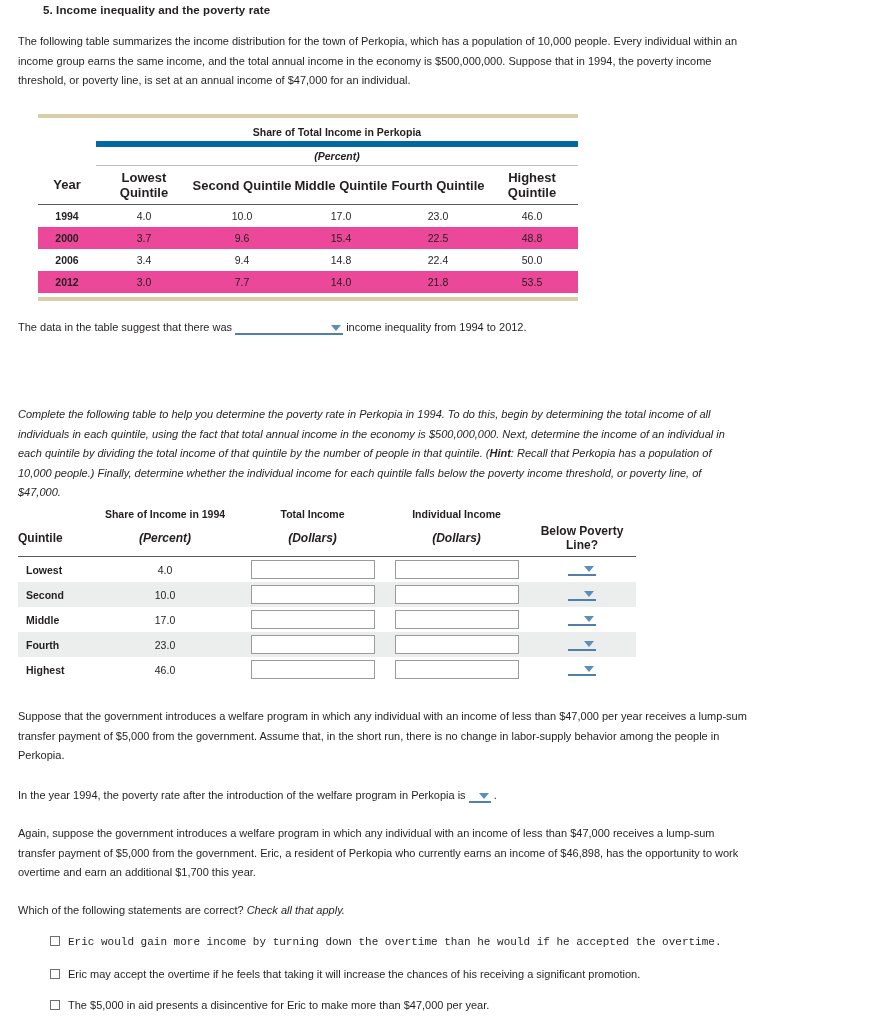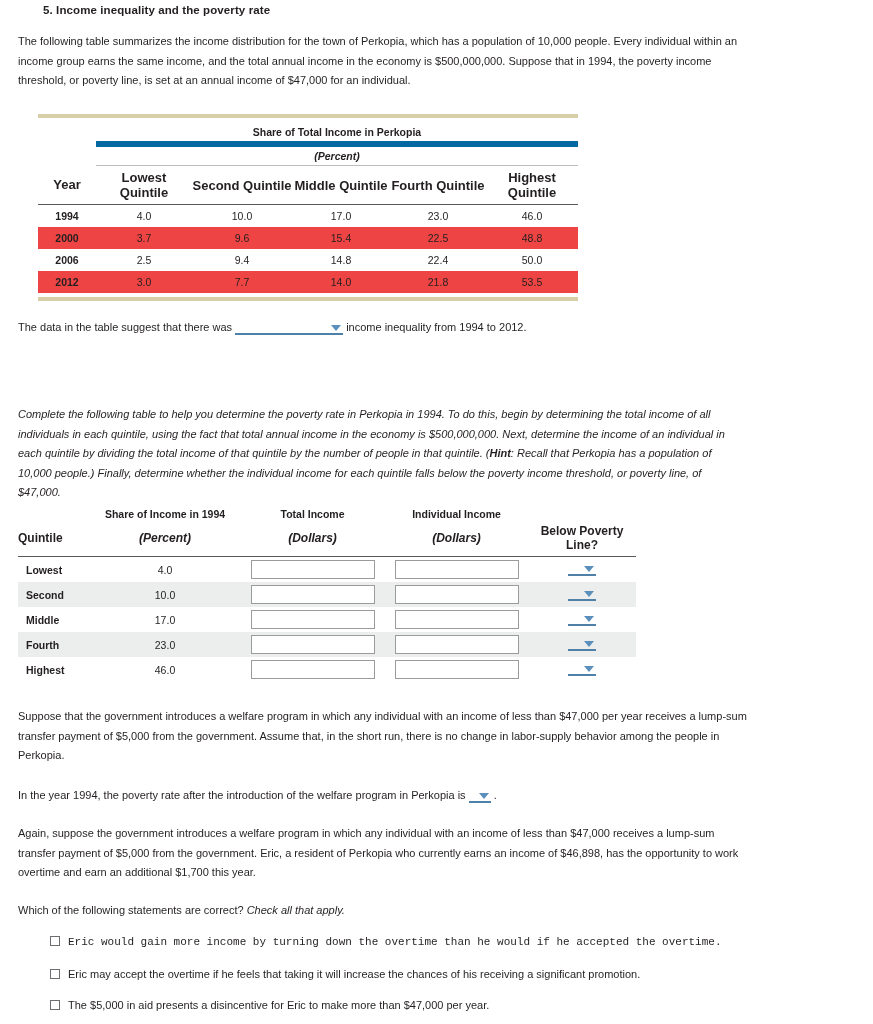--- a/index.html
+++ b/index.html
@@ -98,21 +98,21 @@
     border-bottom: 1.5px solid #58595b;
     text-align: center;
   }
   .t1-colhead.first { text-align: center; }
   .t1-year {
     font-weight: bold;
     text-align: center;
     padding: 5px 0 5px 0 !important;
   }
   .t1-val { text-align: center; padding: 5px 0 5px 0 !important; }
-  table.tbl1 tr.alt td { background: #ef4444; }
+  table.tbl1 tr.alt td { background: #ec4899; }
   .blankcell { border-bottom: none !important; }
 
   
   .tbl2-wrap {
     position: absolute;
     left: 18px; top: 508px;
     width: 618px;
   }
   table.tbl2 {
     border-collapse: collapse;
@@ -212,21 +212,21 @@
         <tr class="alt">
           <td class="t1-year">2000</td>
           <td class="t1-val">3.7</td>
           <td class="t1-val">9.6</td>
           <td class="t1-val">15.4</td>
           <td class="t1-val">22.5</td>
           <td class="t1-val">48.8</td>
         </tr>
         <tr>
           <td class="t1-year">2006</td>
-          <td class="t1-val">2.5</td>
+          <td class="t1-val">3.4</td>
           <td class="t1-val">9.4</td>
           <td class="t1-val">14.8</td>
           <td class="t1-val">22.4</td>
           <td class="t1-val">50.0</td>
         </tr>
         <tr class="alt">
           <td class="t1-year">2012</td>
           <td class="t1-val">3.0</td>
           <td class="t1-val">7.7</td>
           <td class="t1-val">14.0</td>

